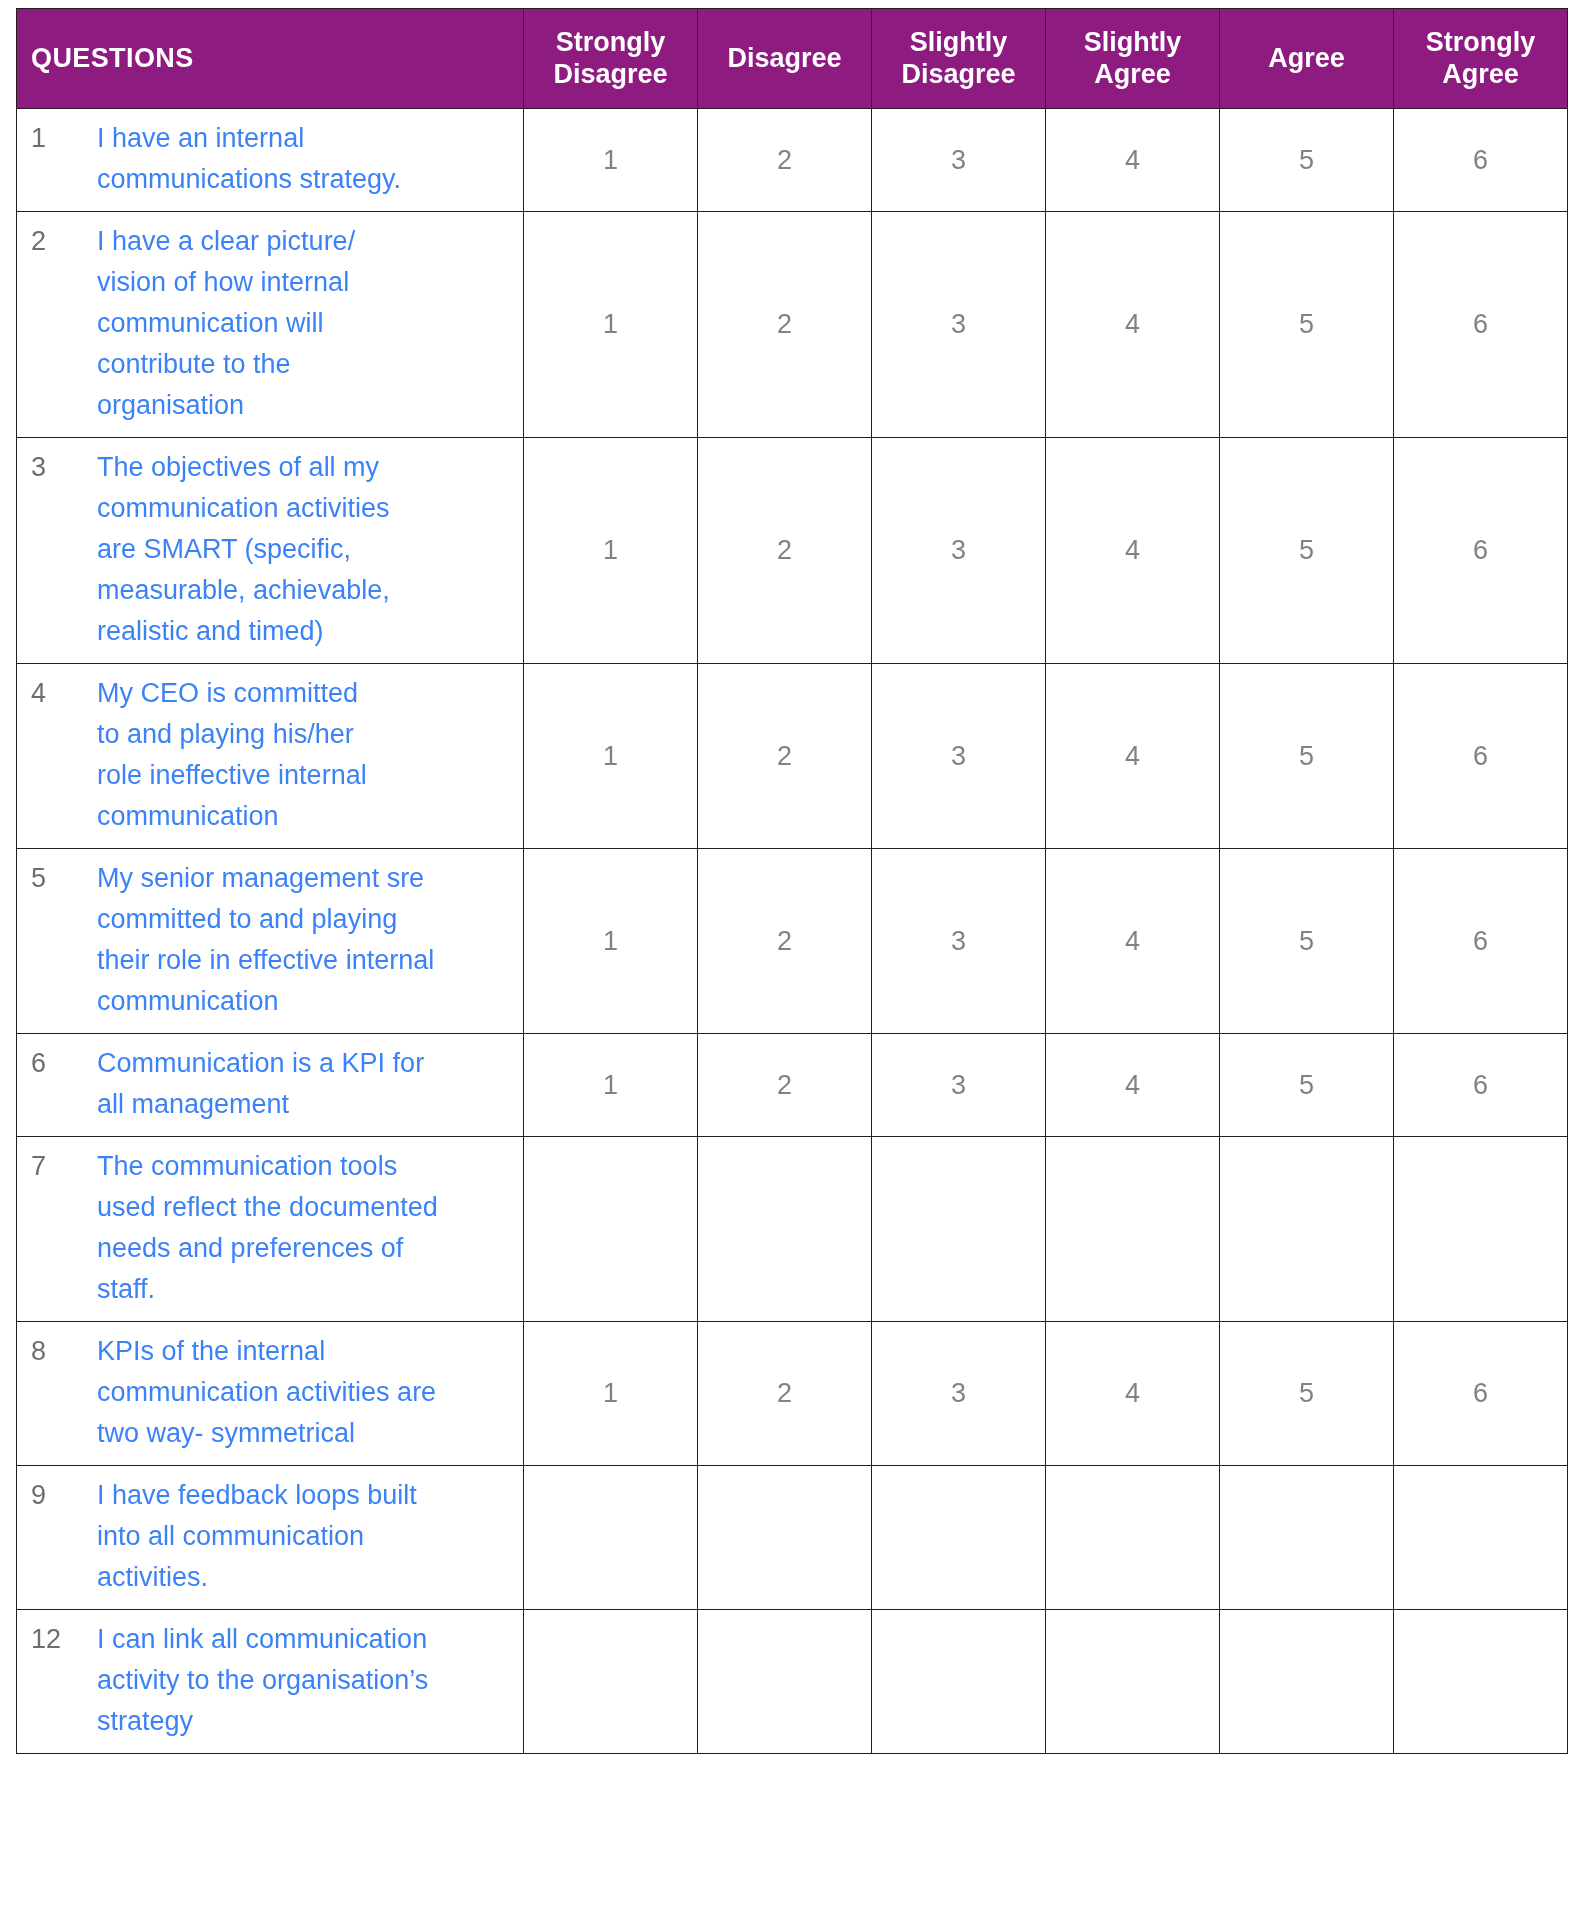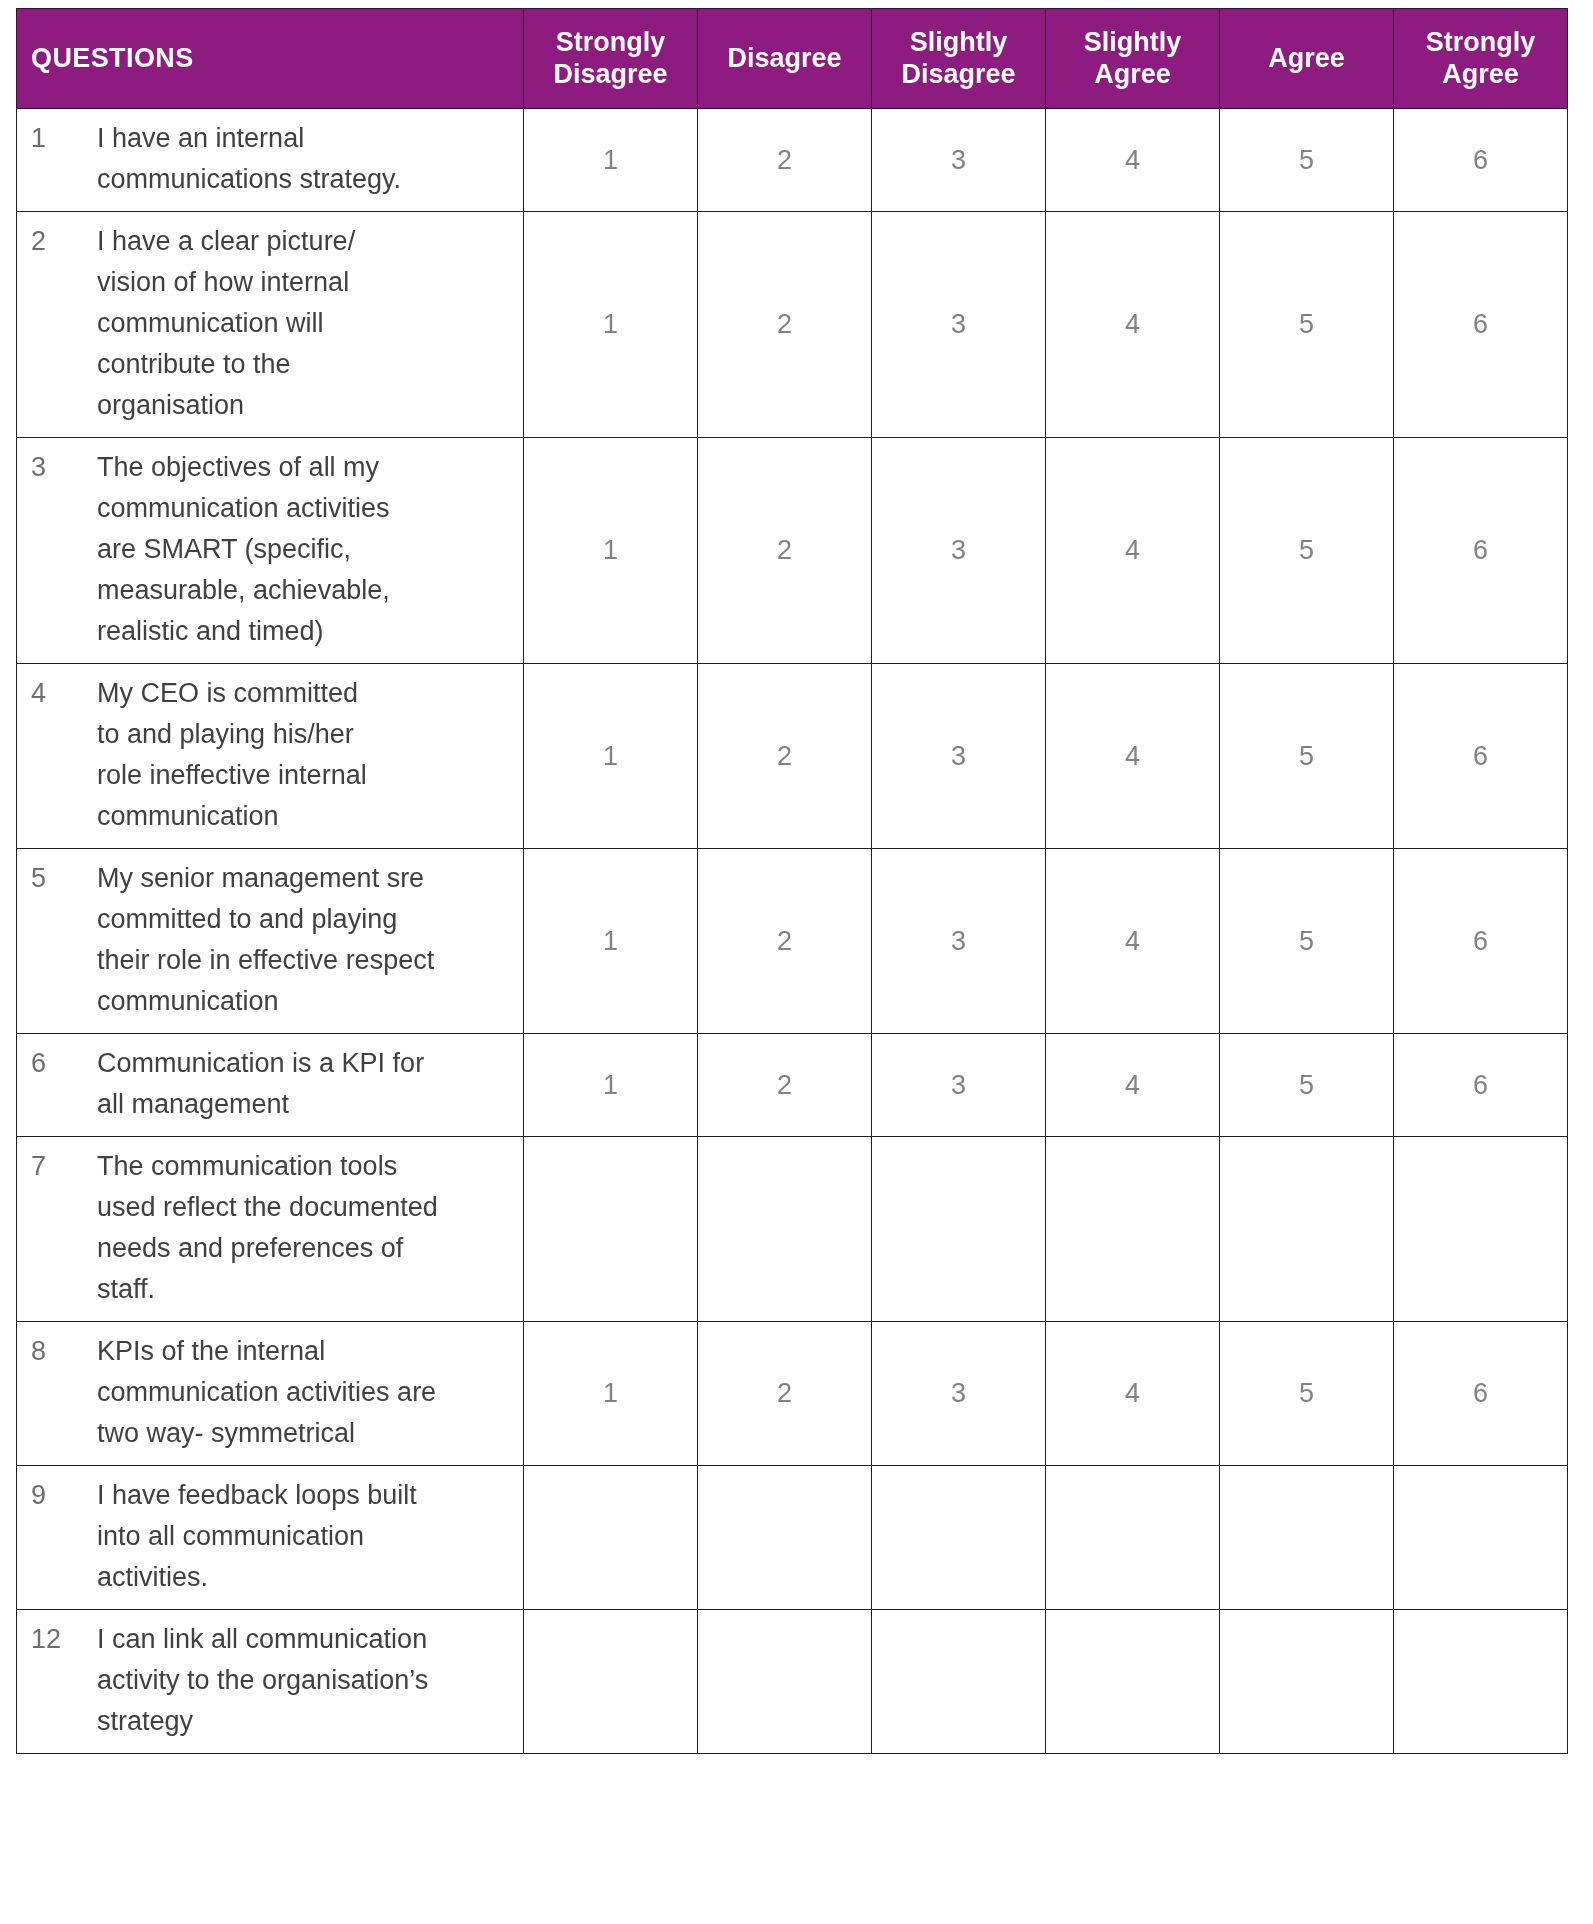--- a/index.html
+++ b/index.html
@@ -81,21 +81,21 @@
   }
   .q-num {
     flex: 0 0 66px;
     color: #6d6e71;
     font-size: 27px;
     line-height: 41px;
     font-weight: normal;
   }
   .q-text {
     flex: 1 1 auto;
-    color: #404040;
+    color: #3b82f6;
     font-size: 27px;
     line-height: 41px;
     font-weight: normal;
     white-space: pre-line;
   }
 
   td.v-cell {
     text-align: center;
     color: #808285;
     font-size: 27px;
@@ -217,21 +217,21 @@
           <td class="v-cell">4</td>
           <td class="v-cell">5</td>
           <td class="v-cell">6</td>
         </tr>
         <tr>
           <td class="q-cell">
             <div class="q-inner">
               <div class="q-num">5</div>
               <div class="q-text">My senior management sre
 committed to and playing
-their role in effective respect
+their role in effective internal
 communication</div>
             </div>
           </td>
           <td class="v-cell">1</td>
           <td class="v-cell">2</td>
           <td class="v-cell">3</td>
           <td class="v-cell">4</td>
           <td class="v-cell">5</td>
           <td class="v-cell">6</td>
         </tr>

